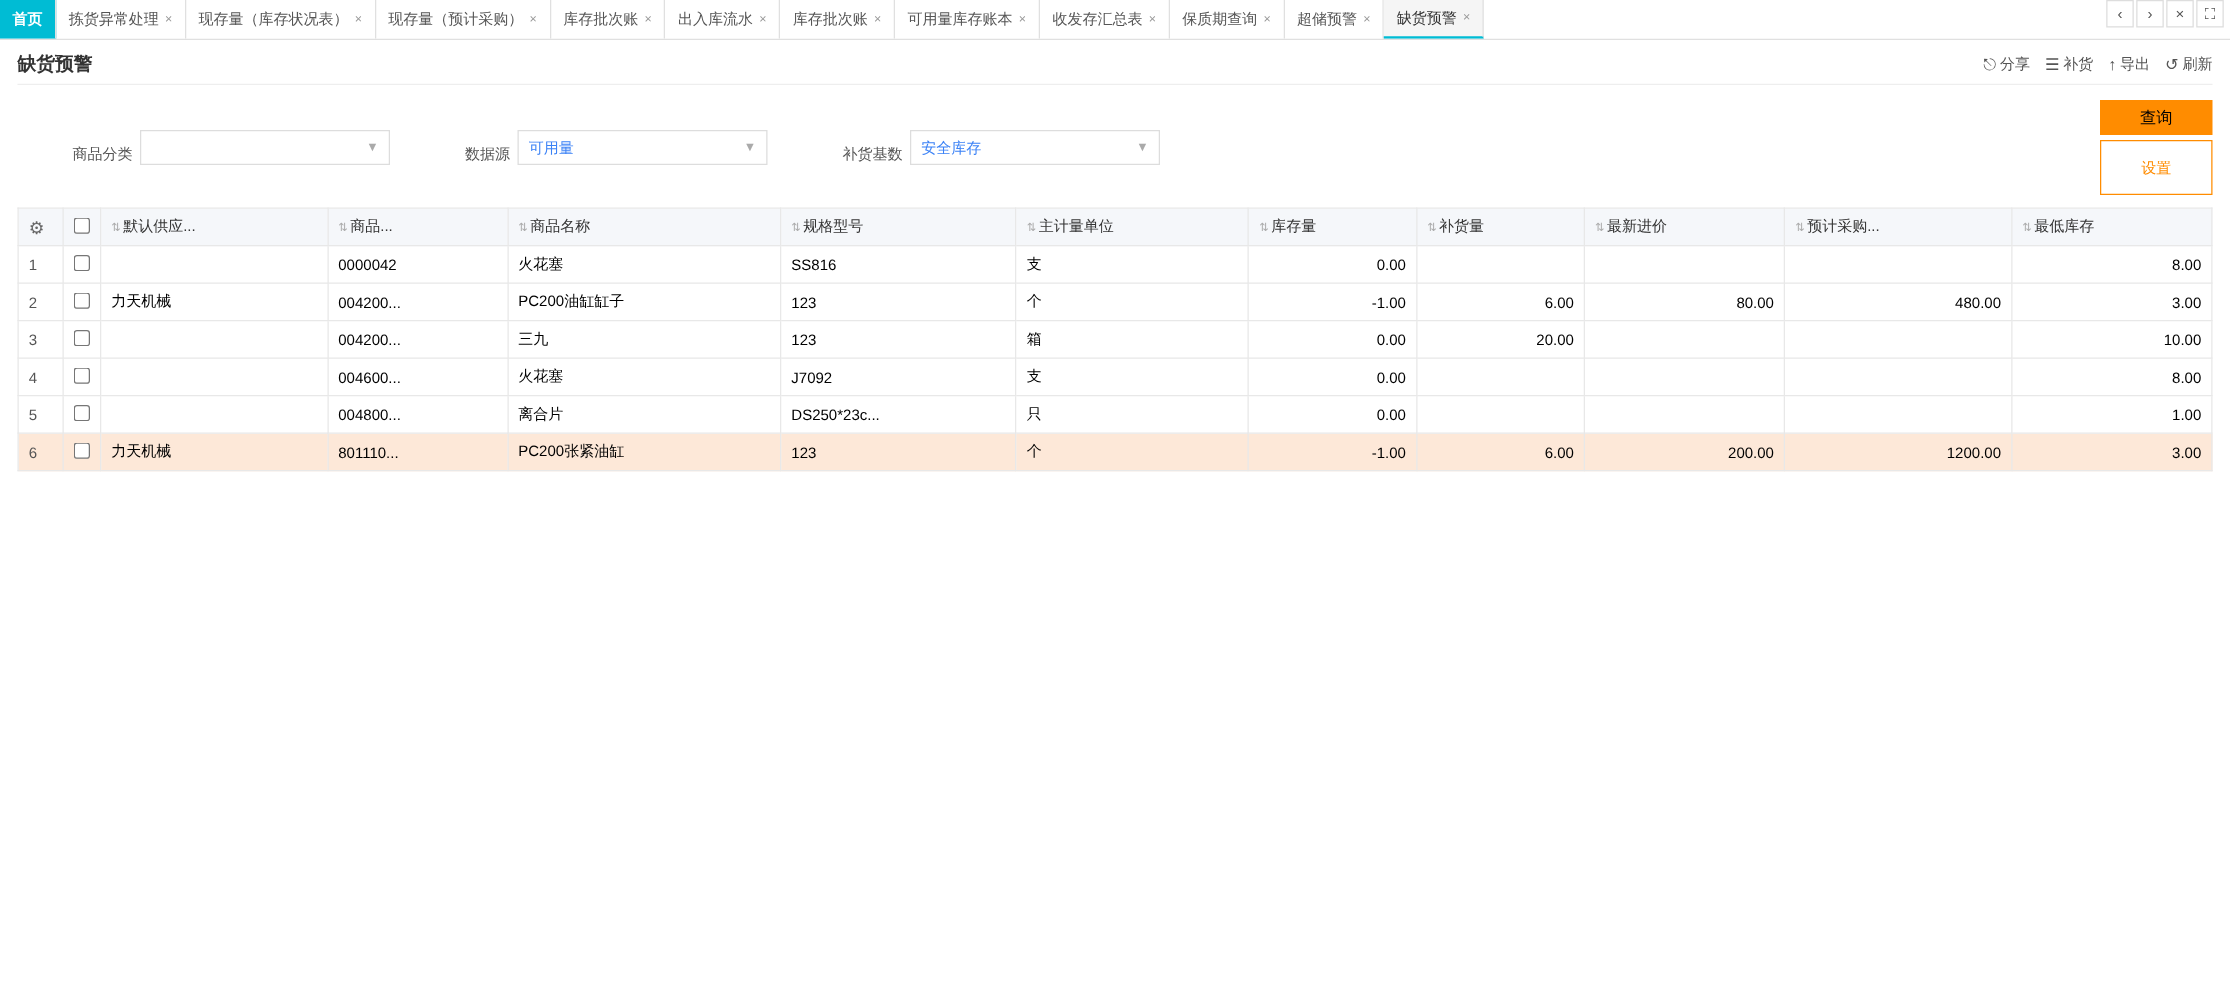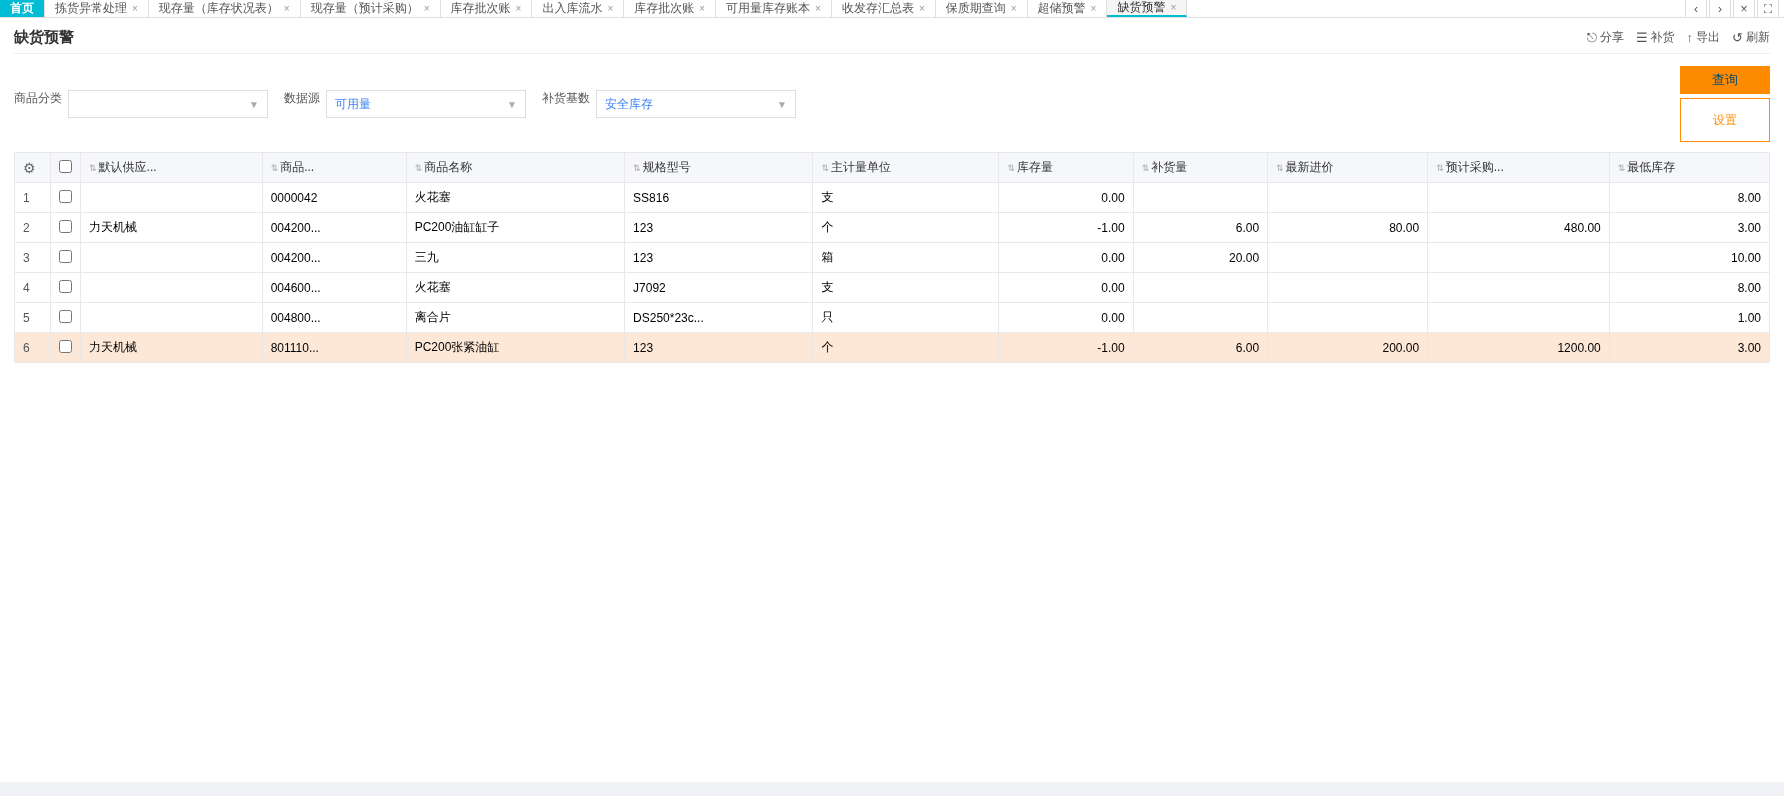--- a/index.html
+++ b/index.html
@@ -1,24 +1,24 @@
 <!DOCTYPE html>
 <html><head>
   <meta charset="utf-8">
   <style>
     * { box-sizing: border-box; margin: 0; padding: 0; font-family: 'Microsoft YaHei', Arial, sans-serif; font-size: 12px; }
     body { background: #f0f2f5; overflow-x: hidden; }
 
     
     .tab-bar {
       display: flex;
-      align-items: center;
+      align-items: flex-start;
       background: #fff;
       border-bottom: 1px solid #e0e0e0;
-      height: 18px;
+      height: 32px;
       overflow: hidden;
     }
     .tab-item {
       display: flex;
       align-items: center;
       padding: 0 10px;
       height: 100%;
       white-space: nowrap;
       cursor: pointer;
       border-right: 1px solid #e0e0e0;
@@ -104,22 +104,23 @@
     
     .filter-bar {
       display: flex;
       align-items: center;
       gap: 16px;
       margin-bottom: 10px;
       flex-wrap: wrap;
     }
     .filter-group {
       display: flex;
-      align-items: flex-start;
+      align-items: flex-end;
       gap: 6px;
+      margin-left: 44px;
     }
     .filter-label {
       color: #555;
       white-space: nowrap;
       font-size: 12px;
     }
     .filter-select {
       display: flex;
       align-items: center;
       border: 1px solid #ddd;
@@ -136,21 +137,21 @@
       color: #aaa;
       margin-left: 8px;
       font-size: 10px;
     }
     .filter-select-value {
       color: #3b82f6;
       font-size: 12px;
     }
     .query-btn {
       background: #ff8c00;
-      color: #0c4a6e;
+      color: #000000;
       border: none;
       padding: 5px 32px;
       cursor: pointer;
       font-size: 13px;
       height: 28px;
     }
     .settings-btn {
       background: #fff;
       color: #333;
       border: 1px solid #ff8c00;

